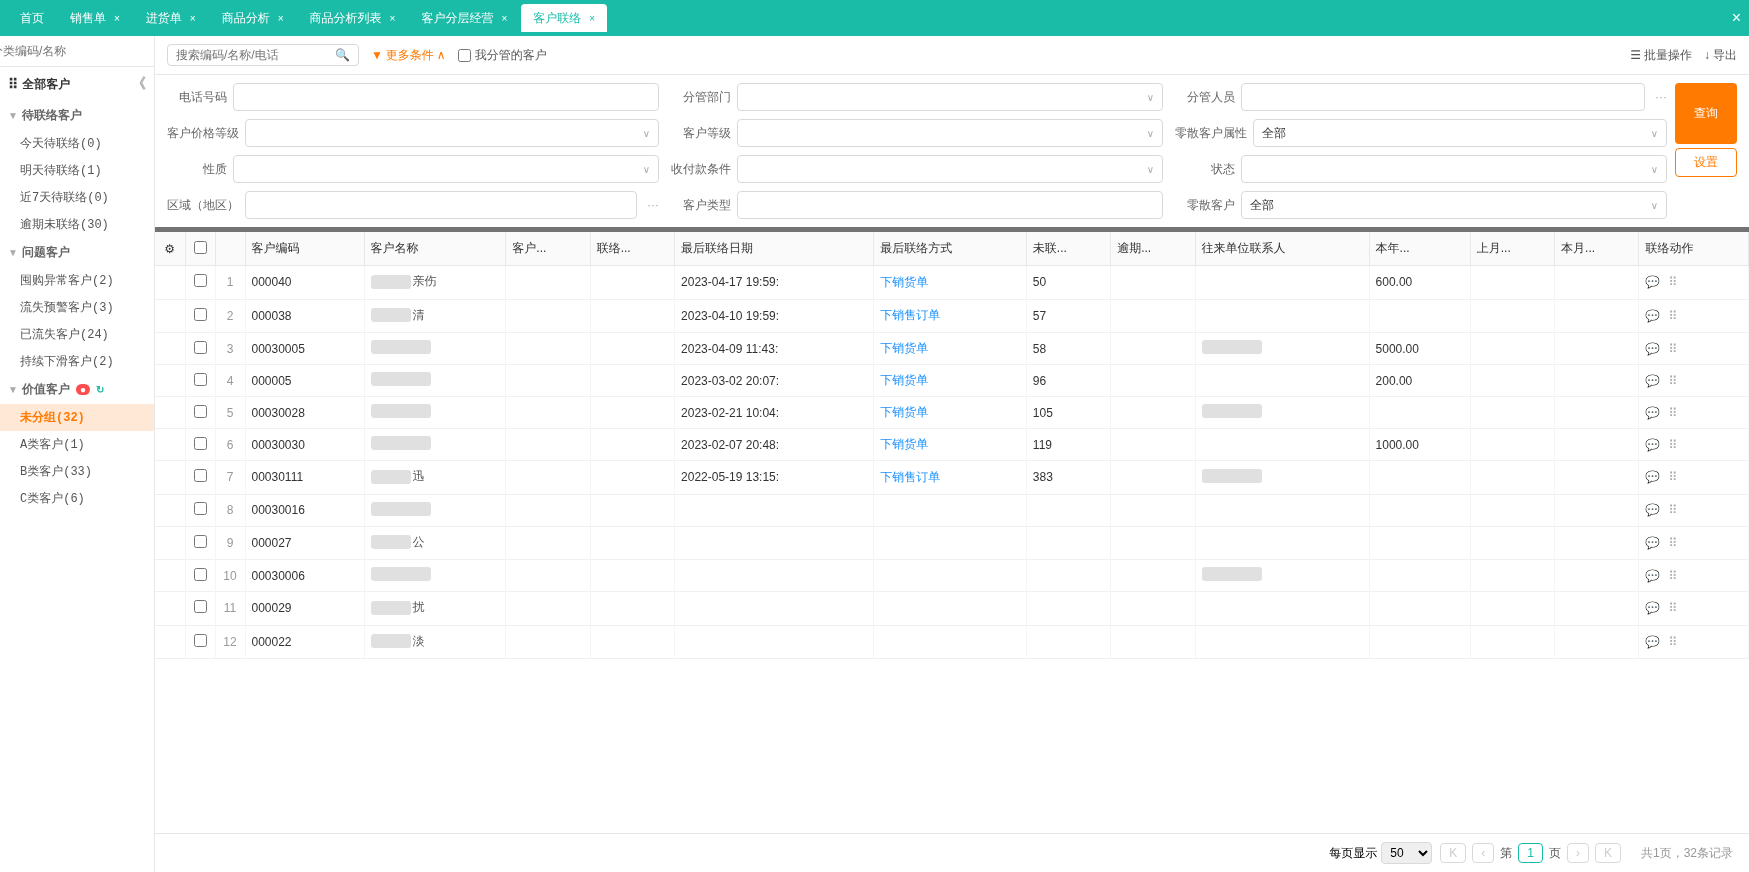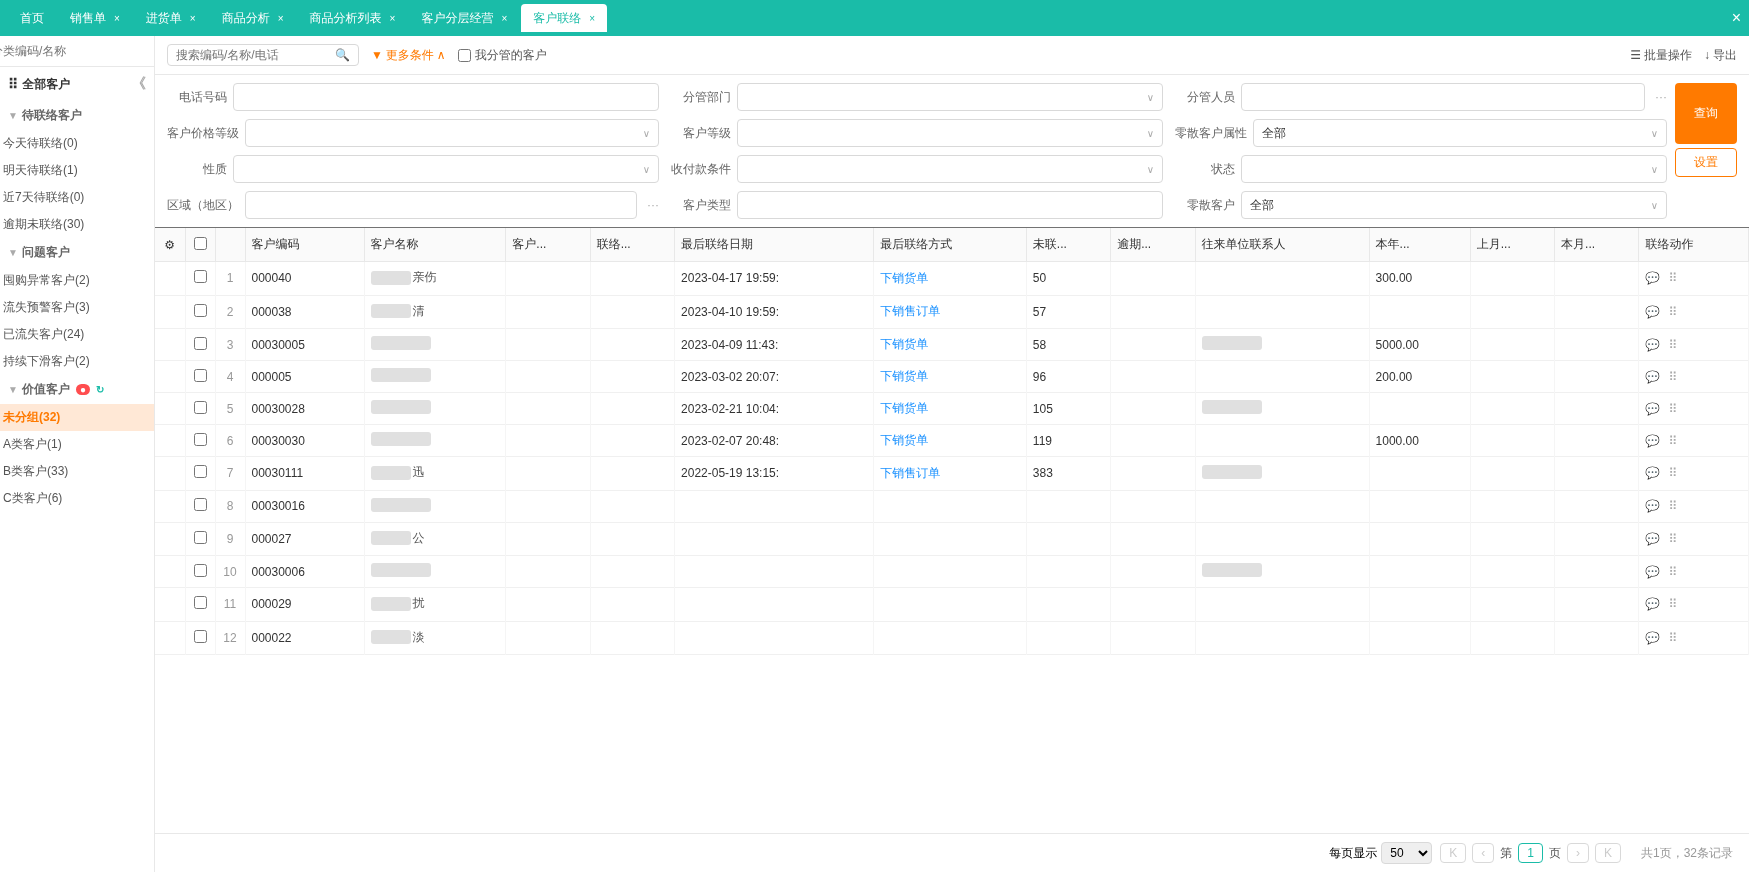--- a/index.html
+++ b/index.html
@@ -77,26 +77,27 @@
       display: flex;
       align-items: center;
       padding: 6px 8px;
       color: #666;
       font-weight: bold;
       cursor: pointer;
       gap: 4px;
     }
     .sidebar-section-title .arrow { font-size: 10px; color: #aaa; }
     .sidebar-item {
-      padding: 5px 8px 5px 3px;
+      padding: 5px 8px 5px 20px;
       color: #555;
       cursor: pointer;
       white-space: nowrap;
       overflow: hidden;
       text-overflow: ellipsis;
+      font-family: Liberation Mono, monospace;
     }
     .sidebar-item.active { background: #ffe8d6; color: #ff7a00; font-weight: bold; }
 
     
     .content-area {
       flex: 1;
       display: flex;
       flex-direction: column;
       overflow: hidden;
       background: #f5f5f5;
@@ -151,21 +152,21 @@
       color: #555;
       cursor: pointer;
       display: flex;
       align-items: center;
       gap: 3px;
     }
 
     
     .extended-filter {
       background: #fff;
-      border-bottom: 1px solid #737373;
+      border-bottom: 5px solid #737373;
       padding: 8px 12px;
     }
     .filter-row {
       display: flex;
       align-items: center;
       gap: 12px;
       margin-bottom: 8px;
     }
     .filter-row:last-child { margin-bottom: 0; }
     .filter-item {
@@ -550,21 +551,21 @@
       <span style="display:inline-block;min-width:40px;height:14px;background:#e0e0e0;border-radius:3px;"></span>
       <span style="color:#555;">亲伤</span>
     </span></td>
     <td></td>
     <td></td>
     <td>2023-04-17 19:59:</td>
     <td><a class="link-text">下销货单</a></td>
     <td>50</td>
     <td></td>
     <td></td>
-    <td>300.00</td>
+    <td>600.00</td>
     <td></td>
     <td></td>
     <td>
       <div class="action-icons">
         <span title="联络">💬</span>
         <span title="更多">⠿</span>
       </div>
     </td>
   </tr>
             <tr>

